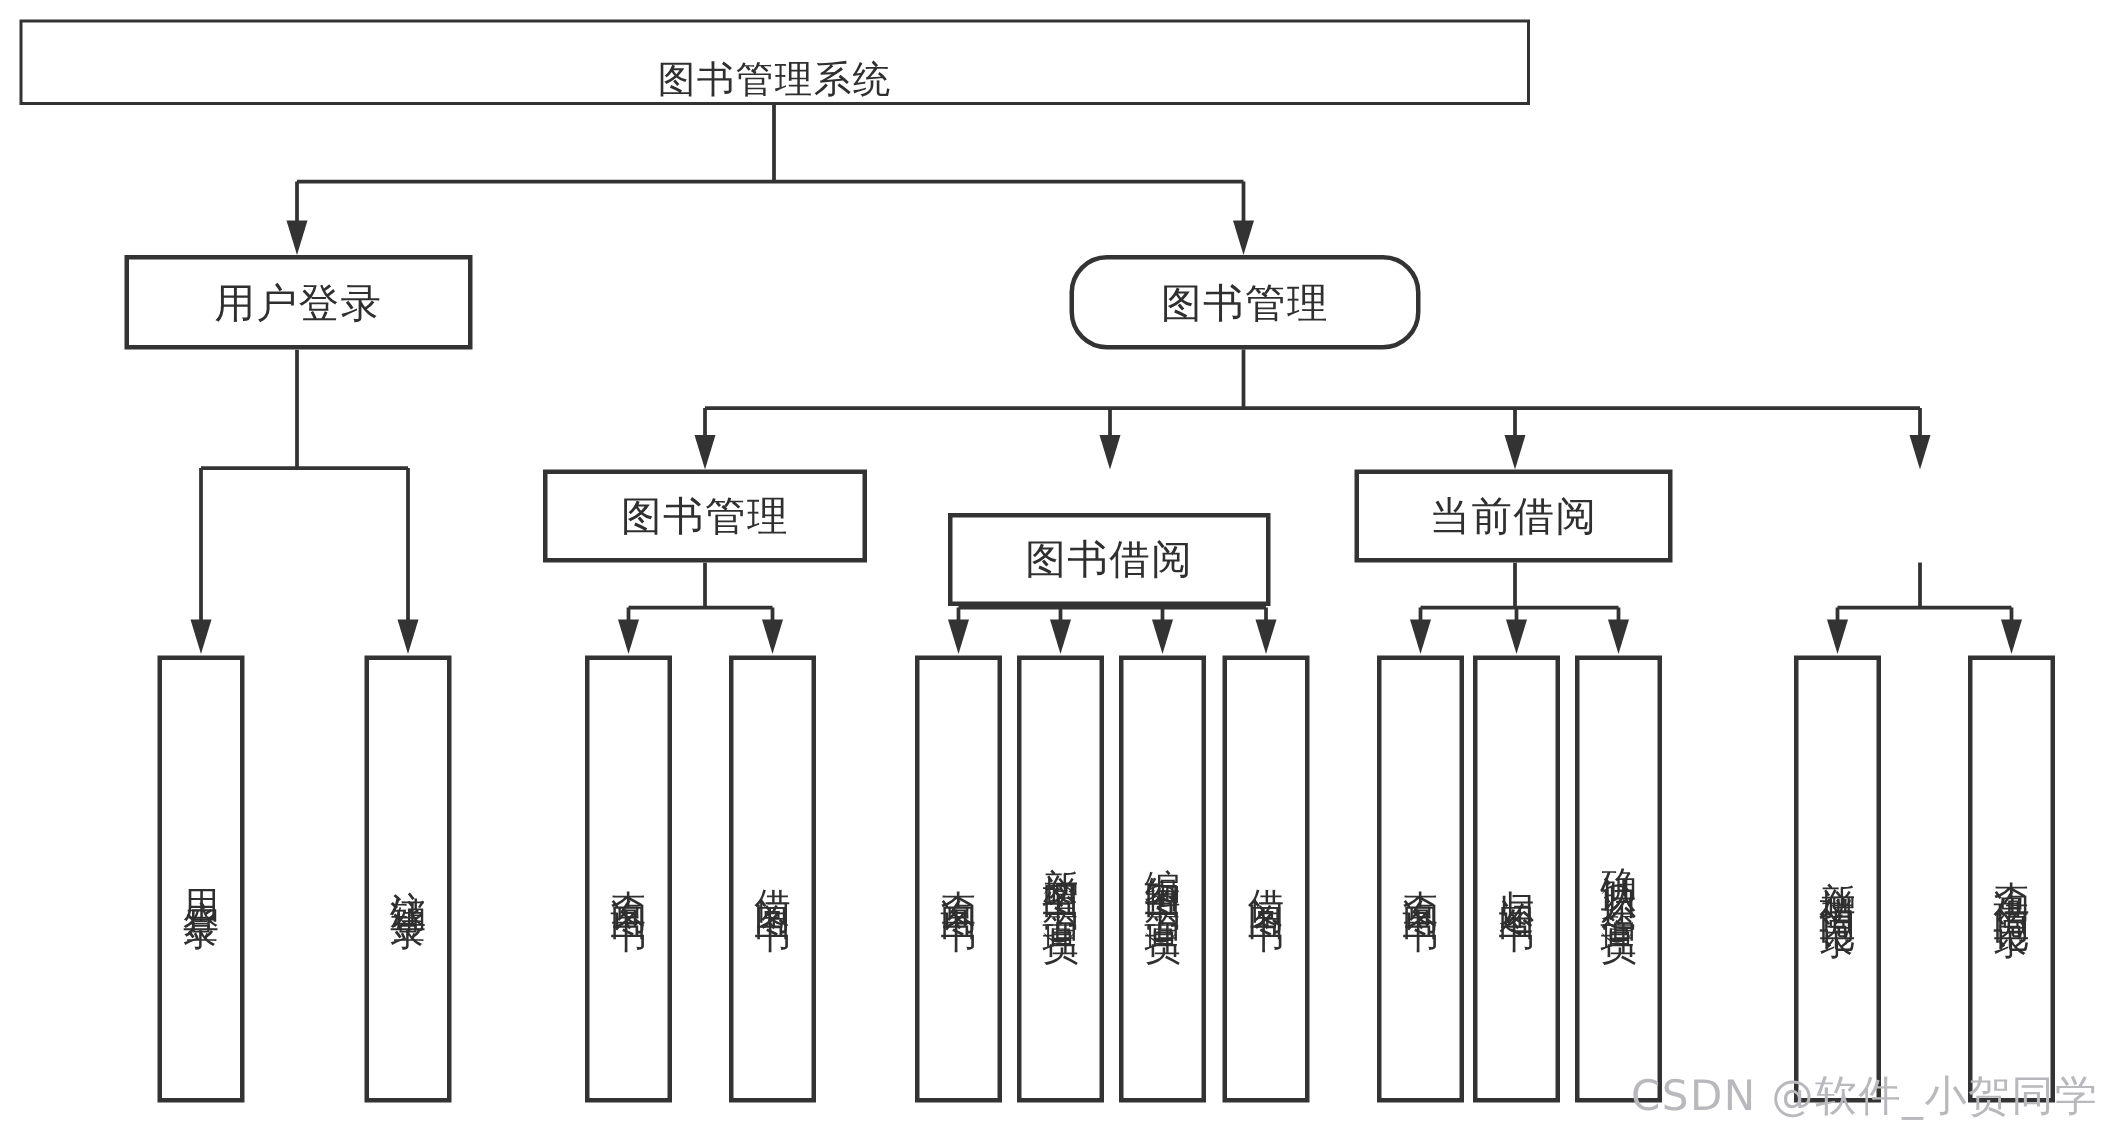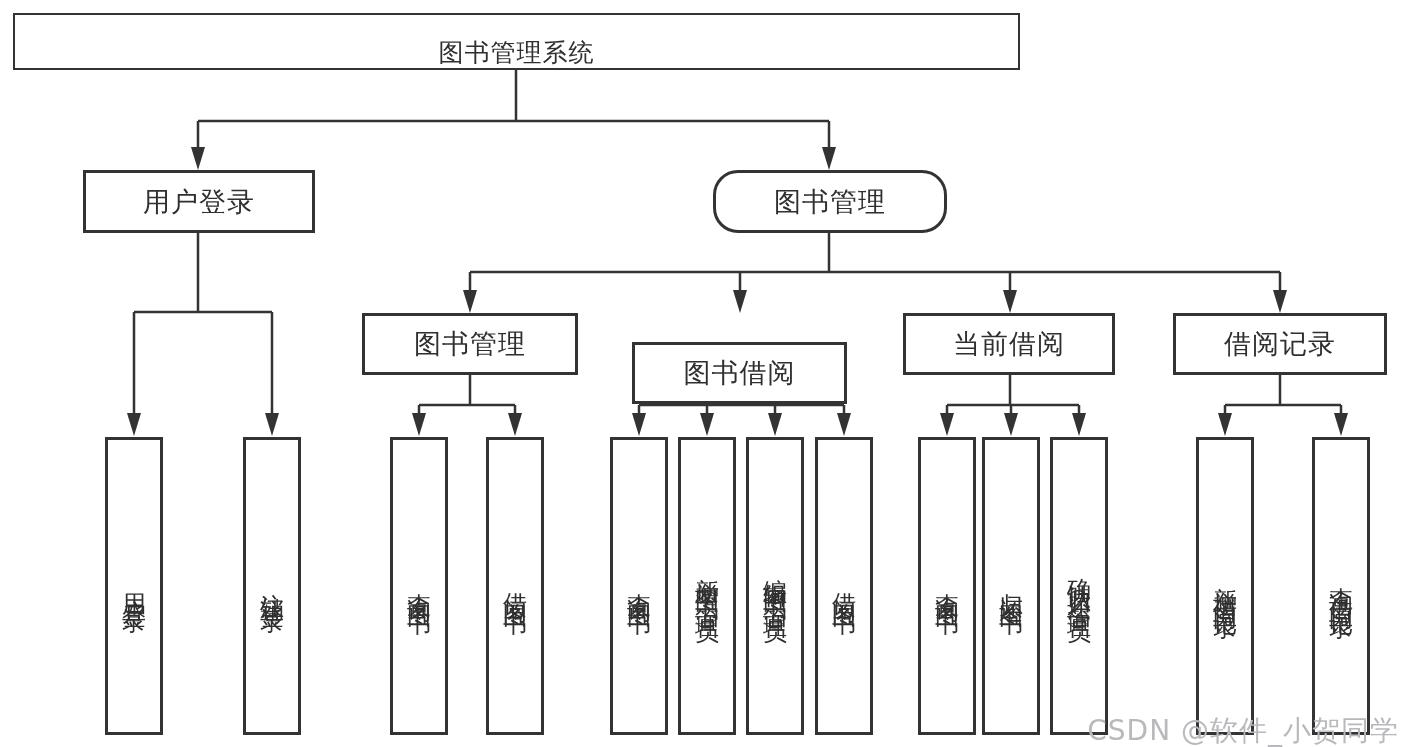--- a/index.html
+++ b/index.html
@@ -119,23 +119,20 @@
 
   <div class="node" style="left:362px; top:313px; width:216px; height:62px;">
     <span class="hlabel">图书管理</span>
   </div>
   <div class="node" style="left:632px; top:313px; width:215px; height:62px;margin-top:29px;">
     <span class="hlabel">图书借阅</span>
   </div>
   <div class="node" style="left:903px; top:313px; width:212px; height:62px;">
     <span class="hlabel">当前借阅</span>
   </div>
-  <div class="node" style="left:1173px; top:313px; width:214px; height:62px;">
-    <span class="hlabel">借阅记录</span>
-  </div>
 
   <div class="node leaf" style="left:105px;">
     <span class="vlabel">用户登录</span>
   </div>
   <div class="node leaf" style="left:243px;">
     <span class="vlabel">注销登录</span>
   </div>
 
   <div class="node leaf" style="left:390px;">
     <span class="vlabel">查询图书</span>

